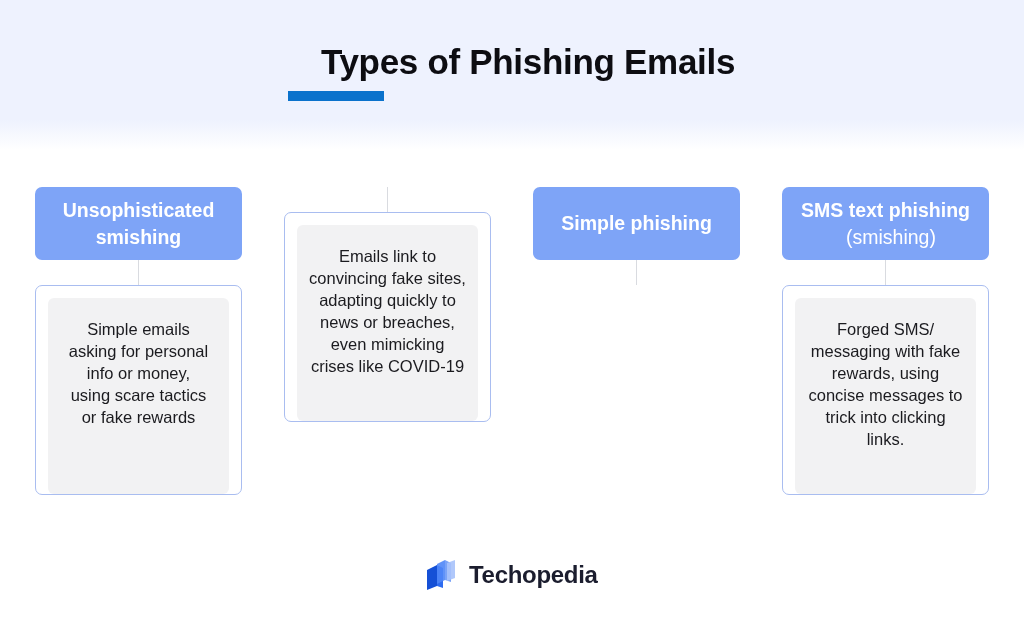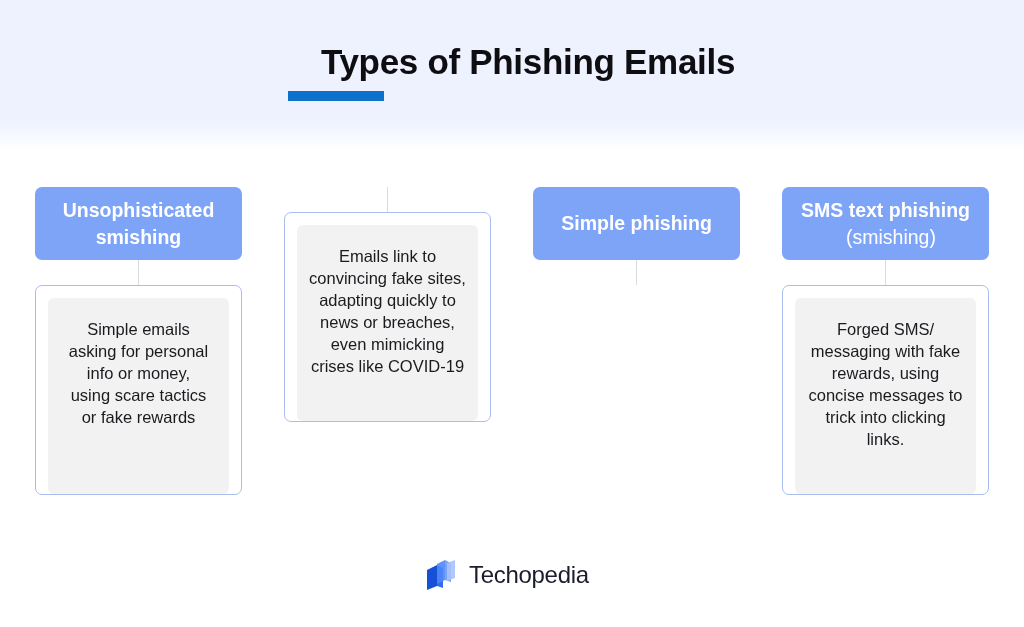--- a/index.html
+++ b/index.html
@@ -28,21 +28,21 @@
   .connector { width:1px; height:25px; margin:0 auto; background:#d9dbe0; }
   .card {
     height:210px; border:1.5px solid #a9bdf0; border-radius:7px; background:#fff;
     box-sizing:border-box; padding:12px 12px;
   }
   .inner {
     height:196px; background:#f2f2f3; border-radius:6px; box-sizing:border-box;
     padding:20px 6px 0; text-align:center; color:#1b1b1f; font-size:16.5px; line-height:22px;
   }
   .logo { position:absolute; left:425px; top:560px; display:flex; align-items:center; }
-  .logo-text { font-size:24px; font-weight:normal; color:#1b1d2e; margin-left:10px; letter-spacing:-0.3px; }
+  .logo-text { font-size:24px; font-weight:bold; color:#1b1d2e; margin-left:10px; letter-spacing:-0.3px; }
 </style>
 </head>
 <body>
 
 <div class="hero"></div>
 <div class="title">Types of Phishing Emails</div>
 <div class="underline"></div>
 
 <div class="col" style="left:35px;">
   <div class="head">

